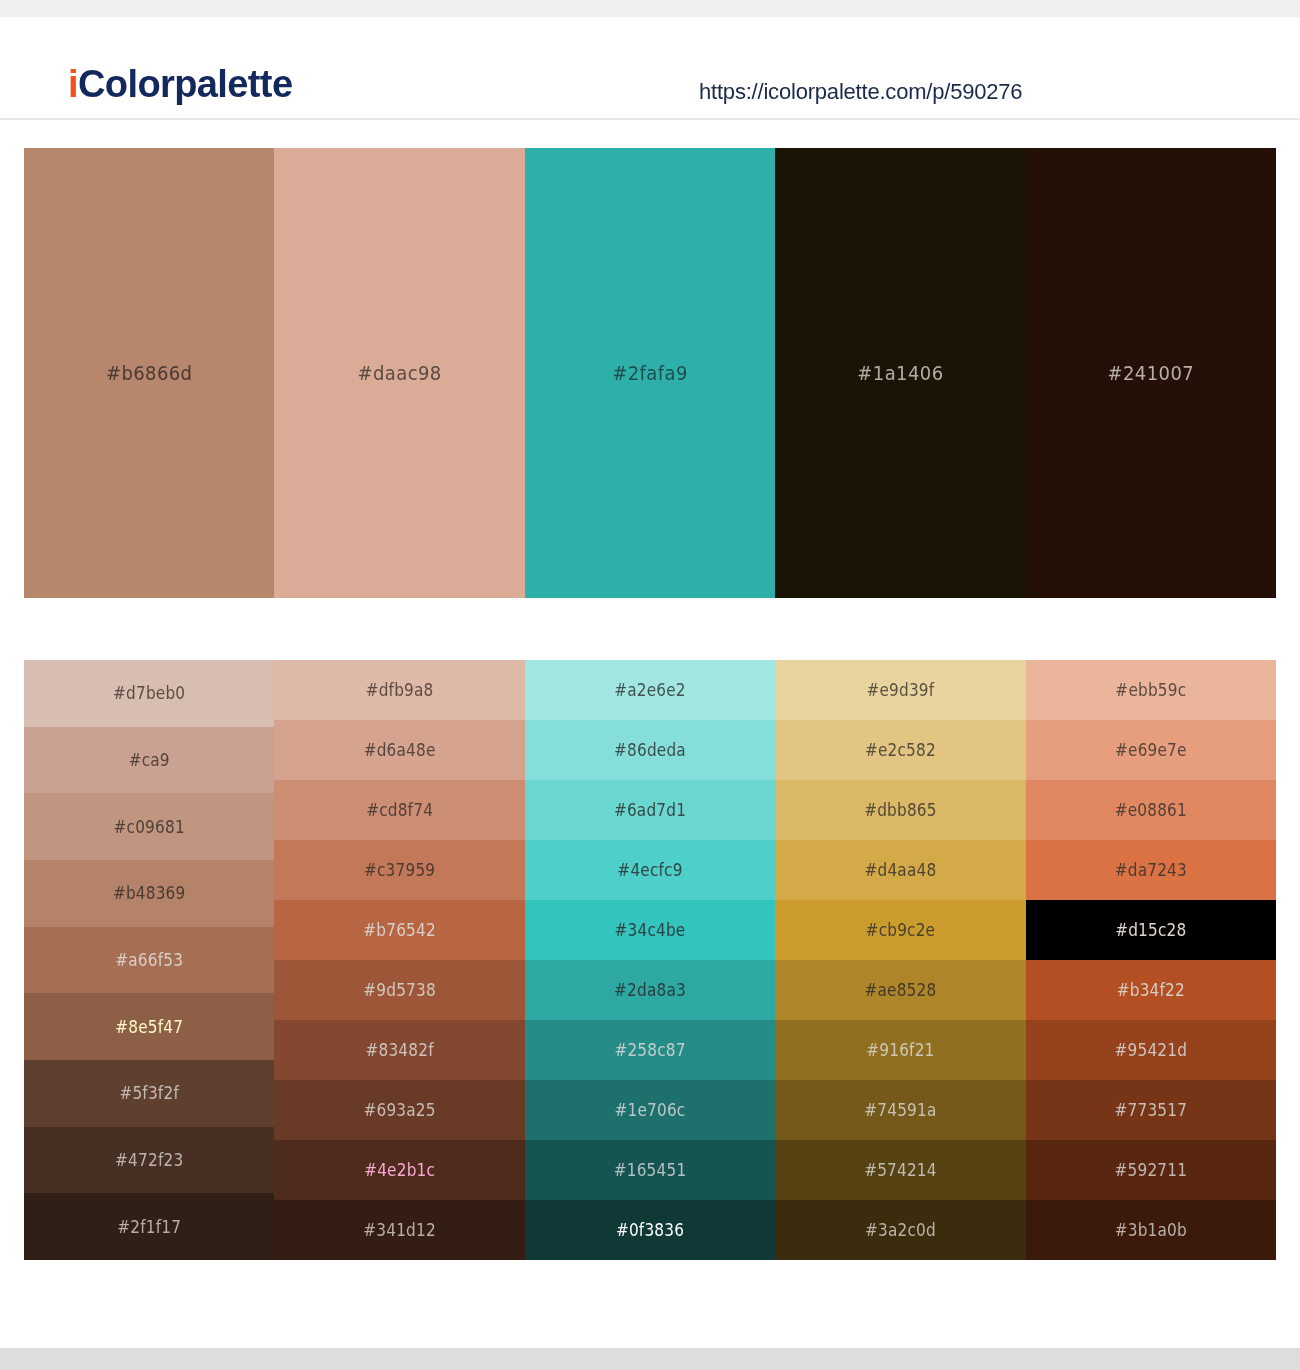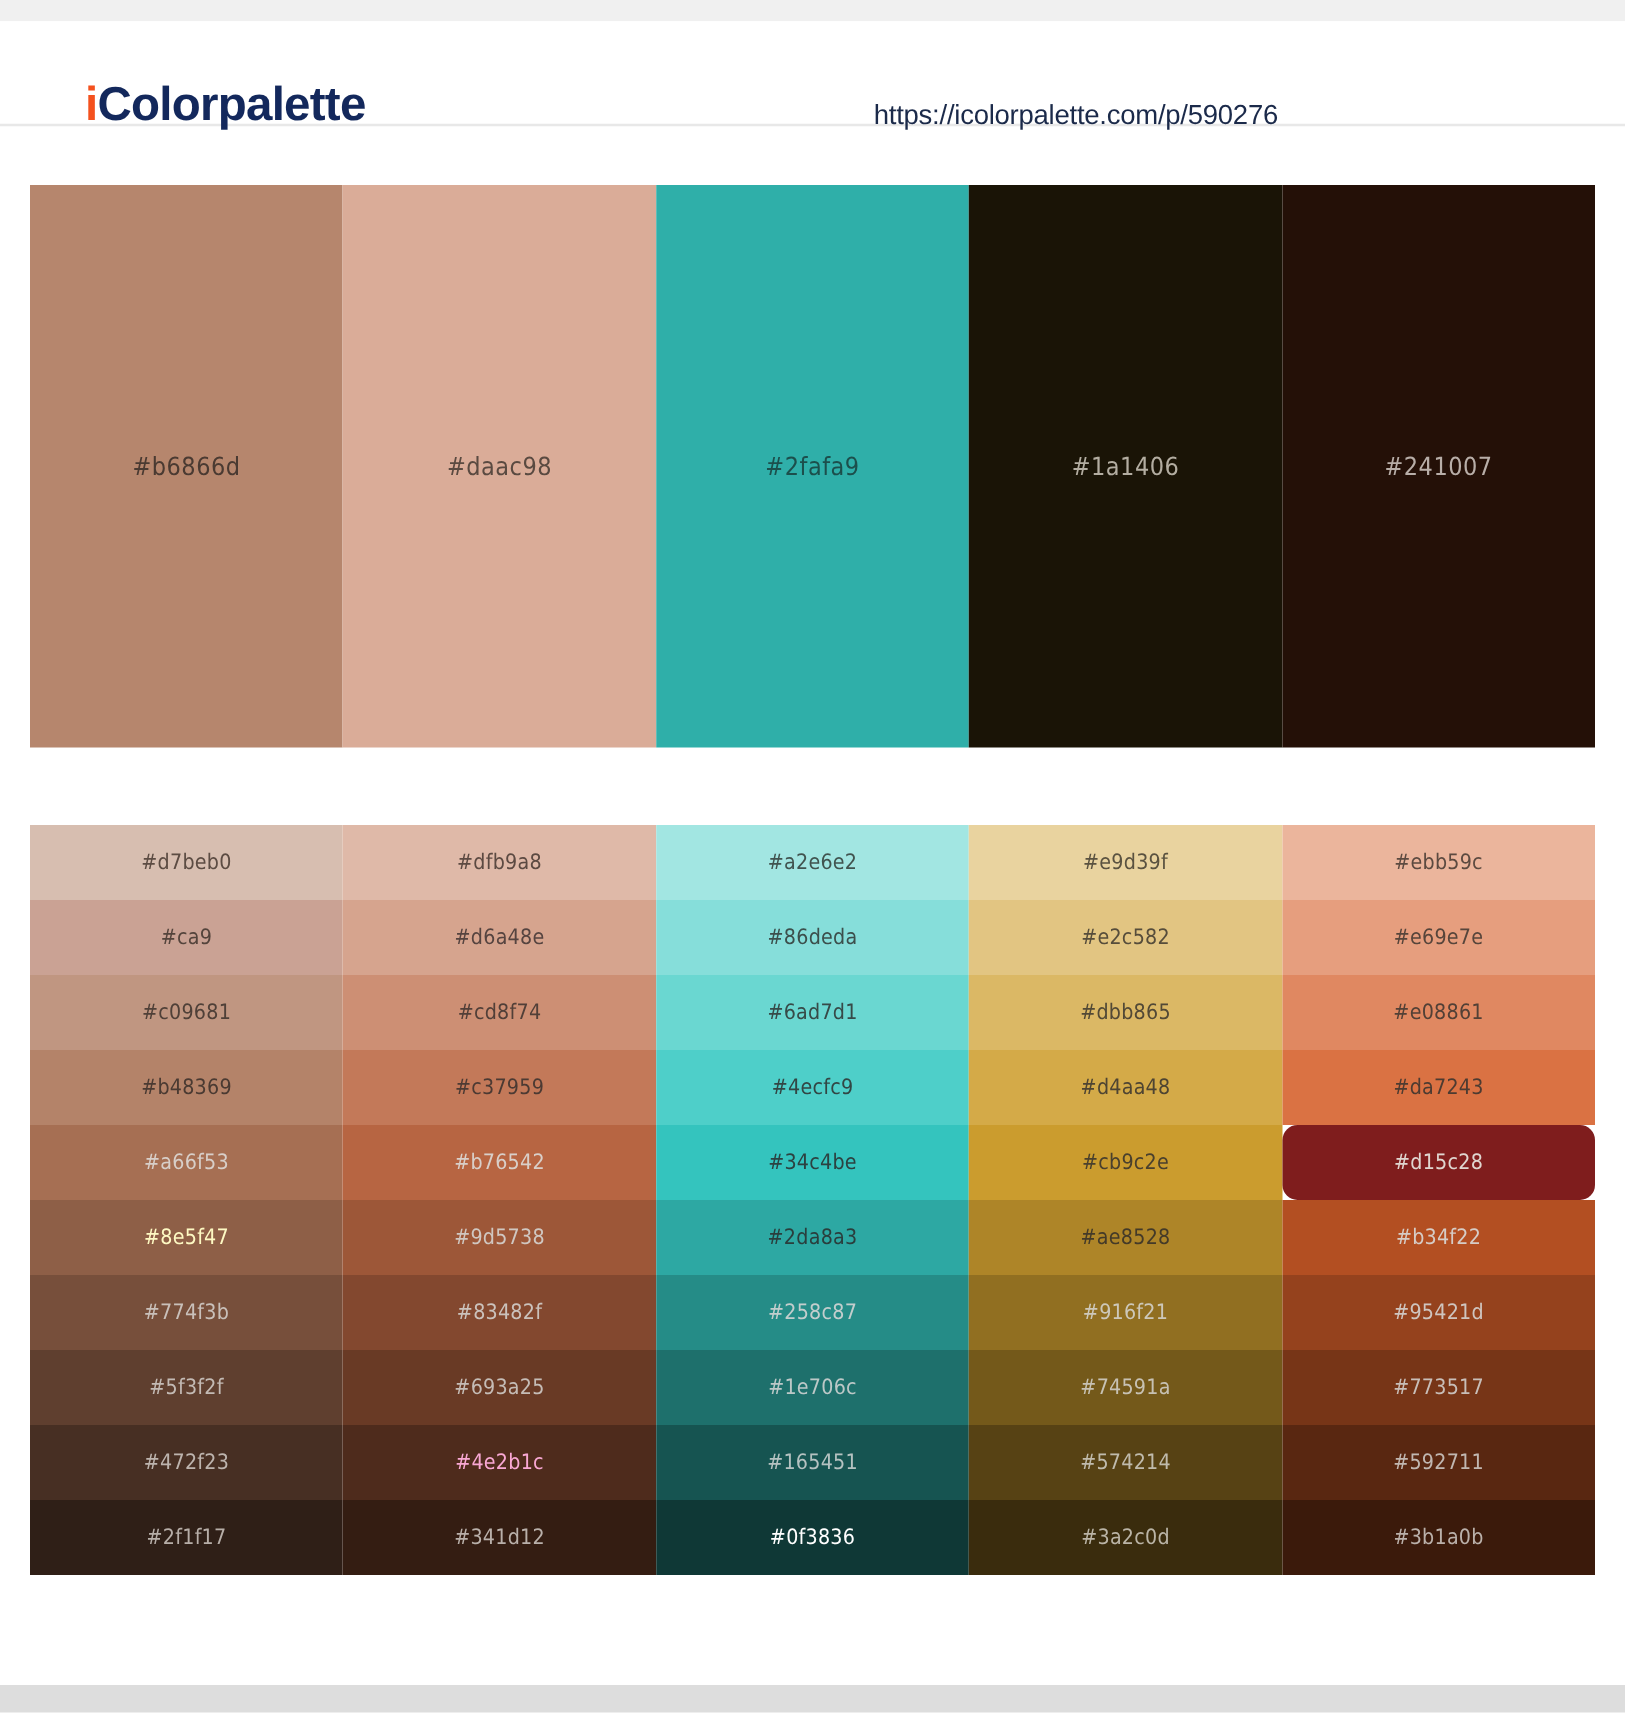--- a/index.html
+++ b/index.html
@@ -13,21 +13,21 @@
   }
 
   #top-band {
     width: 100%;
     height: 17px;
     background: #f0f0f0;
   }
 
   #header {
     width: 100%;
-    height: 84px;
+    height: 103px;
     background: #ffffff;
     position: relative;
     border-bottom: 2px solid #e8e8e8;
   }
 
   #logo {
     position: absolute;
     left: 68px;
     top: 46px;
     font-size: 38px;
@@ -152,23 +152,20 @@
       </div>
       <div class="shade-cell" style="background: rgb(180, 131, 105);">
         <div class="shade-label" style="color: rgb(74, 58, 50);">#b48369</div>
       </div>
       <div class="shade-cell" style="background: rgb(166, 111, 83);">
         <div class="shade-label" style="color: rgb(216, 207, 201);">#a66f53</div>
       </div>
       <div class="shade-cell" style="background: rgb(142, 95, 71);">
         <div class="shade-label" style="color: #fef9c3;">#8e5f47</div>
       </div>
-      <div class="shade-cell" style="background: rgb(119, 79, 59);">
-        <div class="shade-label" style="color: rgb(201, 192, 186);">#774f3b</div>
-      </div>
       <div class="shade-cell" style="background: rgb(95, 63, 47);">
         <div class="shade-label" style="color: rgb(195, 186, 180);">#5f3f2f</div>
       </div>
       <div class="shade-cell" style="background: rgb(71, 47, 35);">
         <div class="shade-label" style="color: rgb(189, 180, 174);">#472f23</div>
       </div>
       <div class="shade-cell" style="background: rgb(47, 31, 23);">
         <div class="shade-label" style="color: rgb(183, 174, 168);">#2f1f17</div>
       </div>
     </div>
@@ -274,21 +271,21 @@
       </div>
       <div class="shade-cell" style="background: rgb(230, 158, 126);">
         <div class="shade-label" style="color: rgb(87, 69, 59);">#e69e7e</div>
       </div>
       <div class="shade-cell" style="background: rgb(224, 136, 97);">
         <div class="shade-label" style="color: rgb(82, 64, 54);">#e08861</div>
       </div>
       <div class="shade-cell" style="background: rgb(218, 114, 67);">
         <div class="shade-label" style="color: rgb(77, 59, 49);">#da7243</div>
       </div>
-      <div class="shade-cell" style="background: #7f1d1d; border-radius: 12px;">
+      <div class="shade-cell" style="background: #000000;">
         <div class="shade-label" style="color: rgb(224, 214, 208);">#d15c28</div>
       </div>
       <div class="shade-cell" style="background: rgb(179, 79, 34);">
         <div class="shade-label" style="color: rgb(214, 204, 198);">#b34f22</div>
       </div>
       <div class="shade-cell" style="background: rgb(149, 66, 29);">
         <div class="shade-label" style="color: rgb(207, 197, 191);">#95421d</div>
       </div>
       <div class="shade-cell" style="background: rgb(119, 53, 23);">
         <div class="shade-label" style="color: rgb(200, 190, 184);">#773517</div>

